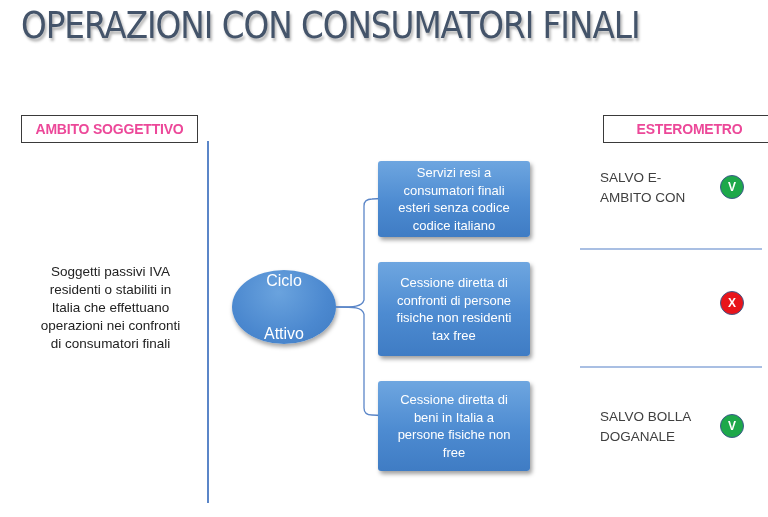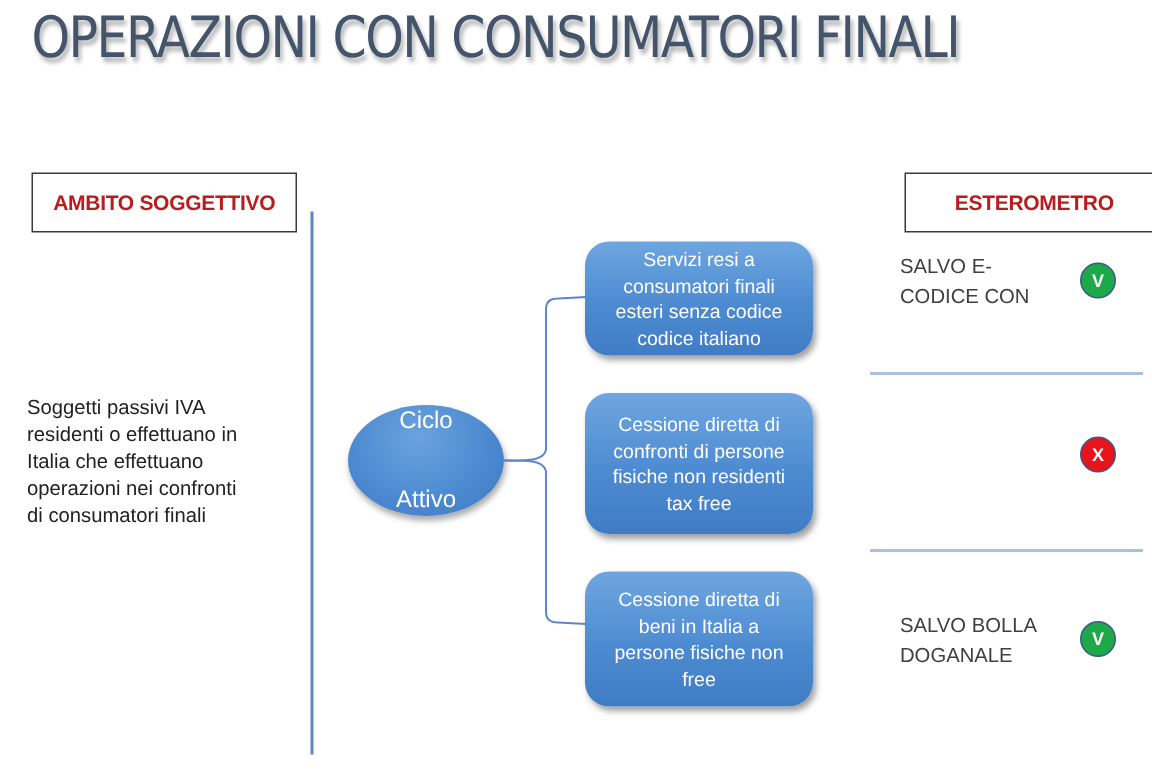--- a/index.html
+++ b/index.html
@@ -13,47 +13,47 @@
       text-align: center;
       font-family: "DejaVu Sans", "Liberation Sans", sans-serif;
       font-size: 38px; letter-spacing: -1.2px;
       color: #44546a;
       transform: scaleX(0.86); transform-origin: left top;
       white-space: nowrap;
       text-shadow: 2px 3px 3px rgba(0,0,0,0.30);
       line-height: 46px;
     }
     .hdr-box {
-      position: absolute; height: 40px;
+      position: absolute; height: 28px;
       border: 1.5px solid #3a3a3a; background: #fff;
       box-sizing: border-box;
-      font-weight: bold; font-size: 14px; color: #b91c1c;
+      font-weight: bold; font-size: 14px; color: #ec4899;
       display: flex; align-items: center; justify-content: center;
       letter-spacing: -0.2px;
     }
     .left-desc {
       position: absolute; left: 18px; top: 263px; width: 185px;
-      font-size: 13.5px; line-height: 18px; color: #222;
+      text-align: center; font-size: 13.5px; line-height: 18px; color: #222;
     }
     .vline {
       position: absolute; left: 207px; top: 141px; width: 1.5px; height: 362px;
       background: #5b86c8;
     }
     .ellipse {
       position: absolute; left: 232px; top: 270px; width: 104px; height: 74px;
       border-radius: 50%;
       background: radial-gradient(ellipse at 45% 30%, #6aa3de 0%, #4b88cf 60%, #3f7bc2 100%);
       box-shadow: 1px 3px 4px rgba(0,0,0,0.35);
       color: #fff; font-size: 16px; line-height: 21px;
       display: flex; flex-direction: column; align-items: center; justify-content: space-between;
     }
     .bracket { position: absolute; left: 336px; top: 180px; }
     .opbox {
-      position: absolute; left: 390px; width: 152px;
-      border-radius: 16px;
+      position: absolute; left: 378px; width: 152px;
+      border-radius: 3px;
       background: linear-gradient(180deg, #6ea6e0 0%, #4d8bd1 55%, #3f7cc4 100%);
       box-shadow: 2px 3px 4px rgba(0,0,0,0.38);
       color: #fff; font-size: 13px; line-height: 17.5px;
       text-align: center;
       display: flex; align-items: center; justify-content: center;
       box-sizing: border-box; padding: 2px 4px;
     }
     .est-text {
       position: absolute; left: 600px; font-size: 13.5px; line-height: 19.5px; color: #404040;
     }
@@ -69,21 +69,21 @@
   </style>
 </head>
 <body>
 
 <div class="title">OPERAZIONI CON CONSUMATORI FINALI</div>
 
 <div class="hdr-box" style="left:21px; top:115px; width:177px;">AMBITO SOGGETTIVO</div>
 
 <div class="left-desc">
   <div>Soggetti passivi IVA</div>
-  <div>residenti o effettuano in</div>
+  <div>residenti o stabiliti in</div>
   <div>Italia che effettuano</div>
   <div>operazioni nei confronti</div>
   <div>di consumatori finali</div>
 </div>
 
 <div class="vline"></div>
 
 <div class="ellipse">
   <span>Ciclo</span>
   <span>Attivo</span>
@@ -119,21 +119,21 @@
     <div>beni in Italia a</div>
     <div>persone fisiche non</div>
     <div>free</div>
   </div>
 </div>
 
 <div class="hdr-box" style="left:580px; top:115px; width:173px;margin-left:23px;">ESTEROMETRO</div>
 
 <div class="est-text" style="top:168px;">
   <div>SALVO E-</div>
-  <div>CODICE CON</div>
+  <div>AMBITO CON</div>
 </div>
 <div class="badge" style="top:175px; background:#1da84a;">V</div>
 
 <div class="hline" style="top:248px;"></div>
 
 <div class="badge" style="top:291px; background:#e8141b;">X</div>
 
 <div class="hline" style="top:366px;"></div>
 
 <div class="est-text" style="top:407px;">

